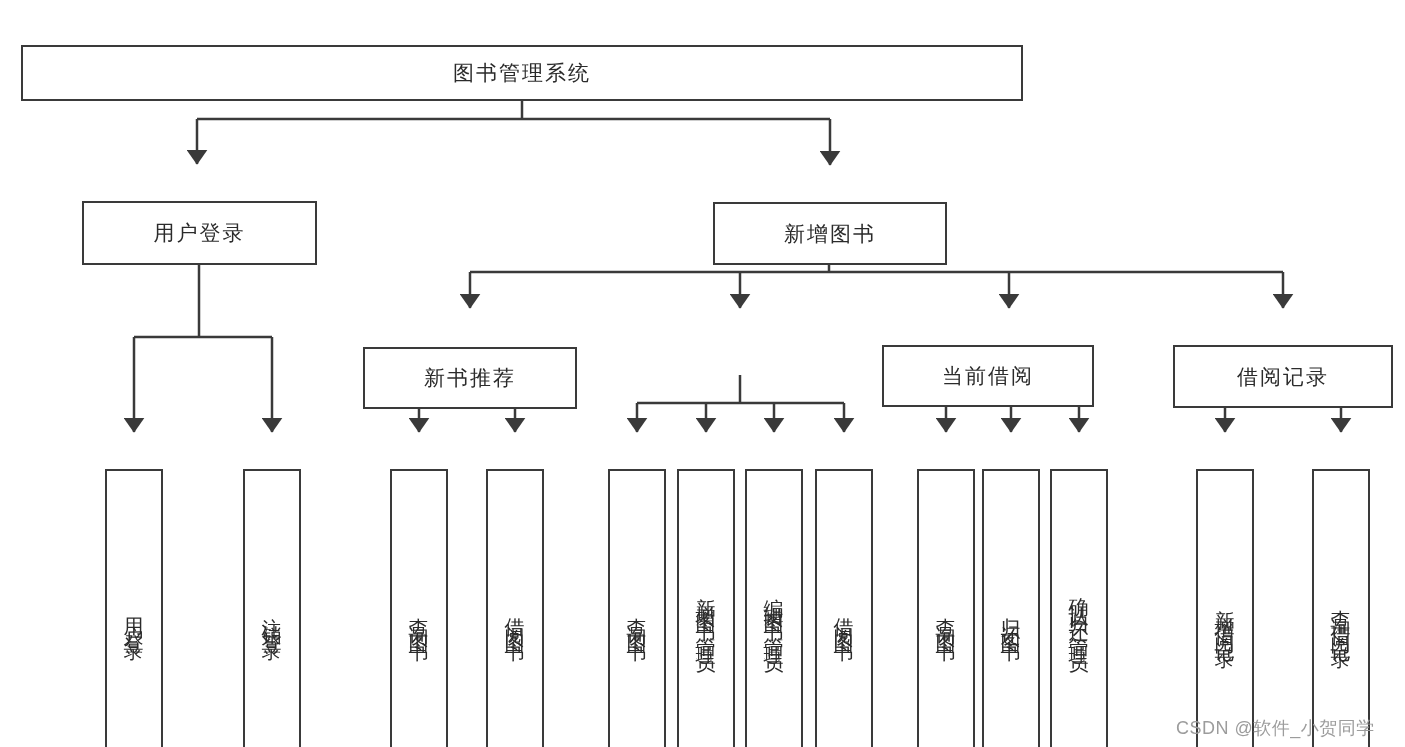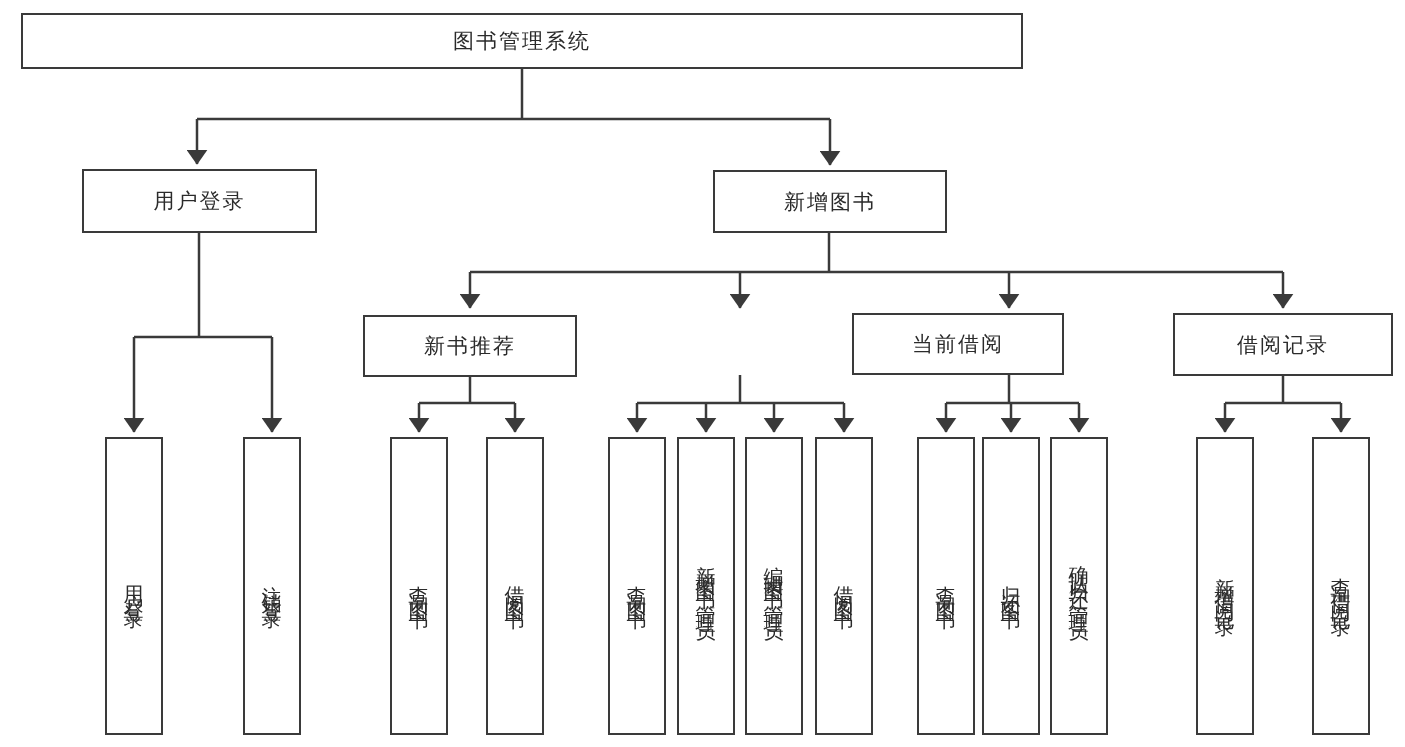--- a/index.html
+++ b/index.html
@@ -36,20 +36,21 @@
     z-index: 1;
     background: var(--fill);
     border: 2.5px solid var(--border);
     color: var(--text);
     display: flex;
     align-items: center;
     justify-content: center;
     font-size: 21px;
     letter-spacing: 2px;
     white-space: nowrap;
+    margin-top: 32px;
   }
   .leaf {
     writing-mode: vertical-rl;
     text-orientation: mixed;
     font-size: 20px;
     letter-spacing: 8px;
     line-height: 1;
     border-width: 2.5px;
   }
   .watermark {
@@ -117,35 +118,36 @@
       <path d="M1341 403 V432" marker-end="url(#ah)"></path>
     </g>
   </svg>
 
   <div class="node" style="left:21px;top:13px;width:1002px;height:56px">图书管理系统</div>
 
   <div class="node" style="left:82px;top:169px;width:235px;height:64px">用户登录</div>
   <div class="node" style="left:713px;top:170px;width:234px;height:63px">新增图书</div>
 
   <div class="node" style="left:363px;top:315px;width:214px;height:62px">新书推荐</div>
-  <div class="node" style="left:852px;top:313px;width:212px;height:62px">当前借阅</div>
+  <div class="node" style="left:882px;top:313px;width:212px;height:62px">当前借阅</div>
   <div class="node" style="left:1173px;top:313px;width:220px;height:63px">借阅记录</div>
 
   <div class="node leaf" style="left:105px;top:437px;width:58px;height:298px">用户登录</div>
   <div class="node leaf" style="left:243px;top:437px;width:58px;height:298px">注销登录</div>
 
   <div class="node leaf" style="left:390px;top:437px;width:58px;height:298px">查询图书</div>
   <div class="node leaf" style="left:486px;top:437px;width:58px;height:298px">借阅图书</div>
 
   <div class="node leaf" style="left:608px;top:437px;width:58px;height:298px">查询图书</div>
   <div class="node leaf" style="left:677px;top:437px;width:58px;height:298px">新增图书（管理员）</div>
   <div class="node leaf" style="left:745px;top:437px;width:58px;height:298px">编辑图书（管理员）</div>
   <div class="node leaf" style="left:815px;top:437px;width:58px;height:298px">借阅图书</div>
 
   <div class="node leaf" style="left:917px;top:437px;width:58px;height:298px">查询图书</div>
   <div class="node leaf" style="left:982px;top:437px;width:58px;height:298px">归还图书</div>
   <div class="node leaf" style="left:1050px;top:437px;width:58px;height:298px">确认归还（管理员）</div>
 
   <div class="node leaf" style="left:1196px;top:437px;width:58px;height:298px">新增借阅记录</div>
   <div class="node leaf" style="left:1312px;top:437px;width:58px;height:298px">查询借阅记录</div>
 
+  <div class="watermark">CSDN @软件_小贺同学</div>
 
 </div>
 
 </body></html>

